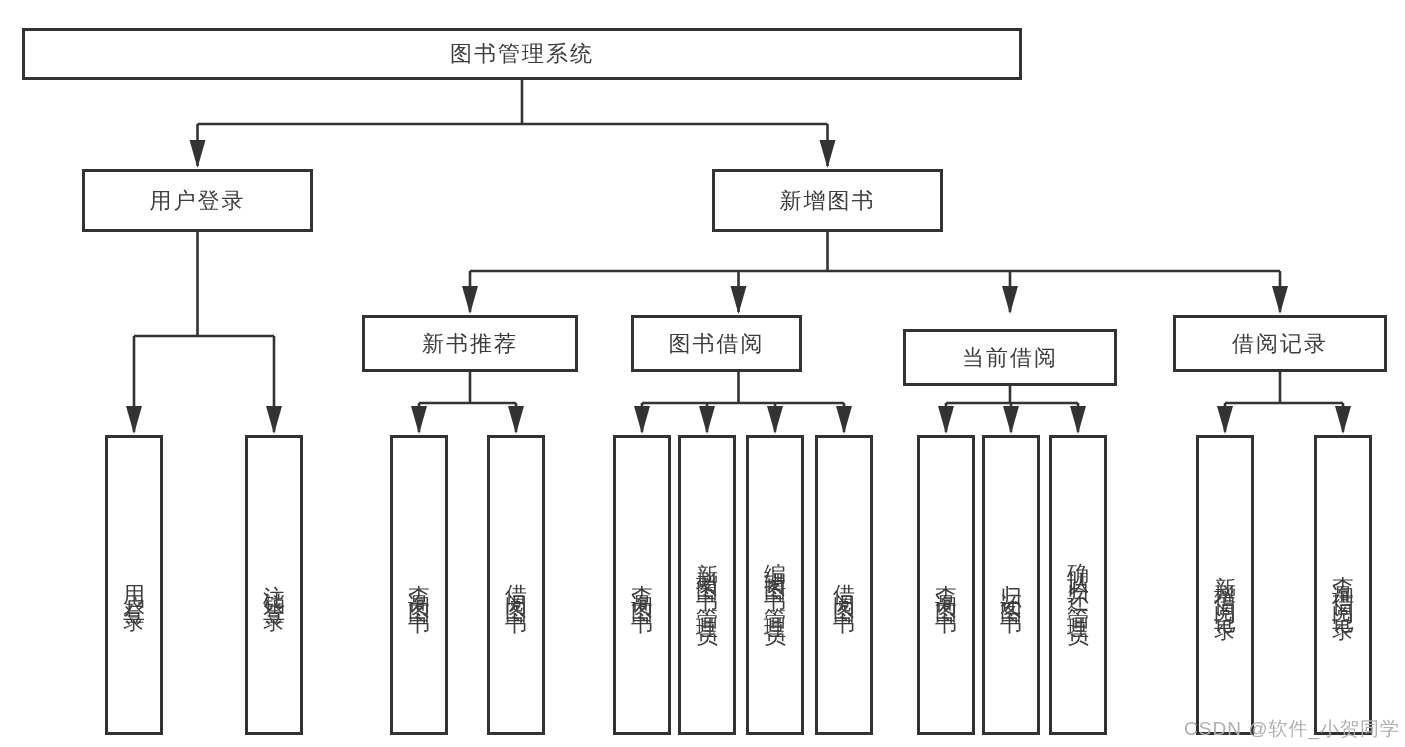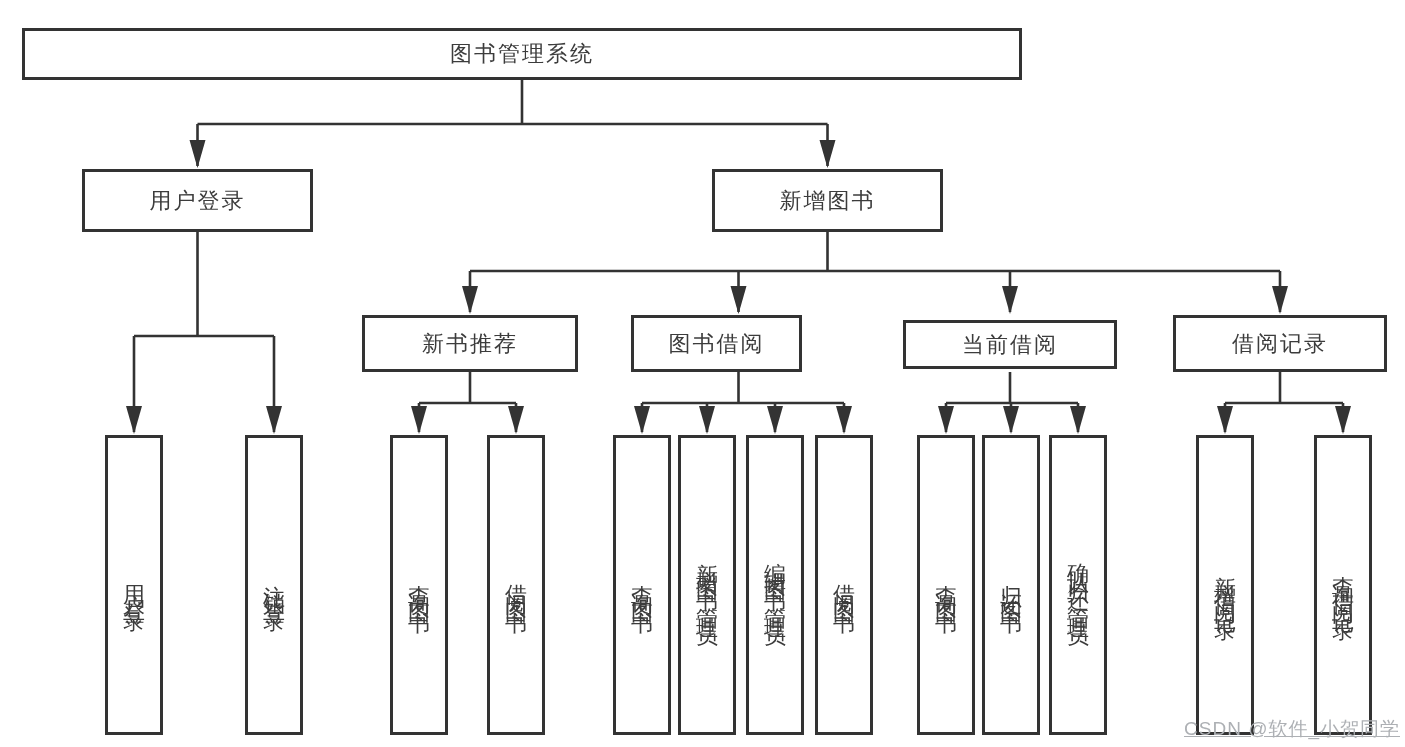--- a/index.html
+++ b/index.html
@@ -40,40 +40,39 @@
     text-orientation:mixed;
     letter-spacing:9px;
     font-size:22px;
   }
   
   .root  {left:22px;  top:28px;  width:1000px; height:52px;}
   .l2a   {left:82px;  top:169px; width:231px;  height:63px;}
   .l2b   {left:712px; top:169px; width:231px;  height:63px;}
   .l3a   {left:362px; top:315px; width:216px;  height:57px;}
   .l3b   {left:631px; top:315px; width:171px;  height:57px;}
-  .l3c   {left:903px; top:320px; width:214px;  height:49px;text-align:right;}
+  .l3c   {left:903px; top:329px; width:214px;  height:57px;text-align:right;}
   .l3d   {left:1173px;top:315px; width:214px;  height:57px;}
   
   .leaf  {top:435px; width:58px; height:300px;}
   .lf1 {left:105px;}  .lf2 {left:245px;}
   .lf3 {left:390px;}  .lf4 {left:487px;}
   .lf5 {left:613px;}  .lf6 {left:678px;}
   .lf7 {left:746px;}  .lf8 {left:815px;}
   .lf9 {left:917px;}  .lf10{left:982px;}
   .lf11{left:1049px;} .lf12{left:1196px;}
   .lf13{left:1314px;}
   .watermark{
     position:absolute;
     right:5px;
     bottom:5px;
     font-size:19px;
     color:var(--watermark);
     letter-spacing:1px;
     z-index:5;
-    text-decoration:underline;
   }
   #connectors path{stroke:var(--line);stroke-width:2.6;fill:none;}
   #connectors polygon{fill:var(--line);stroke:none;}
 </style>
 </head>
 <body>
 
 <div id="stage">
 
   <svg id="connectors" viewBox="0 0 1405 747" xmlns="http://www.w3.org/2000/svg">

